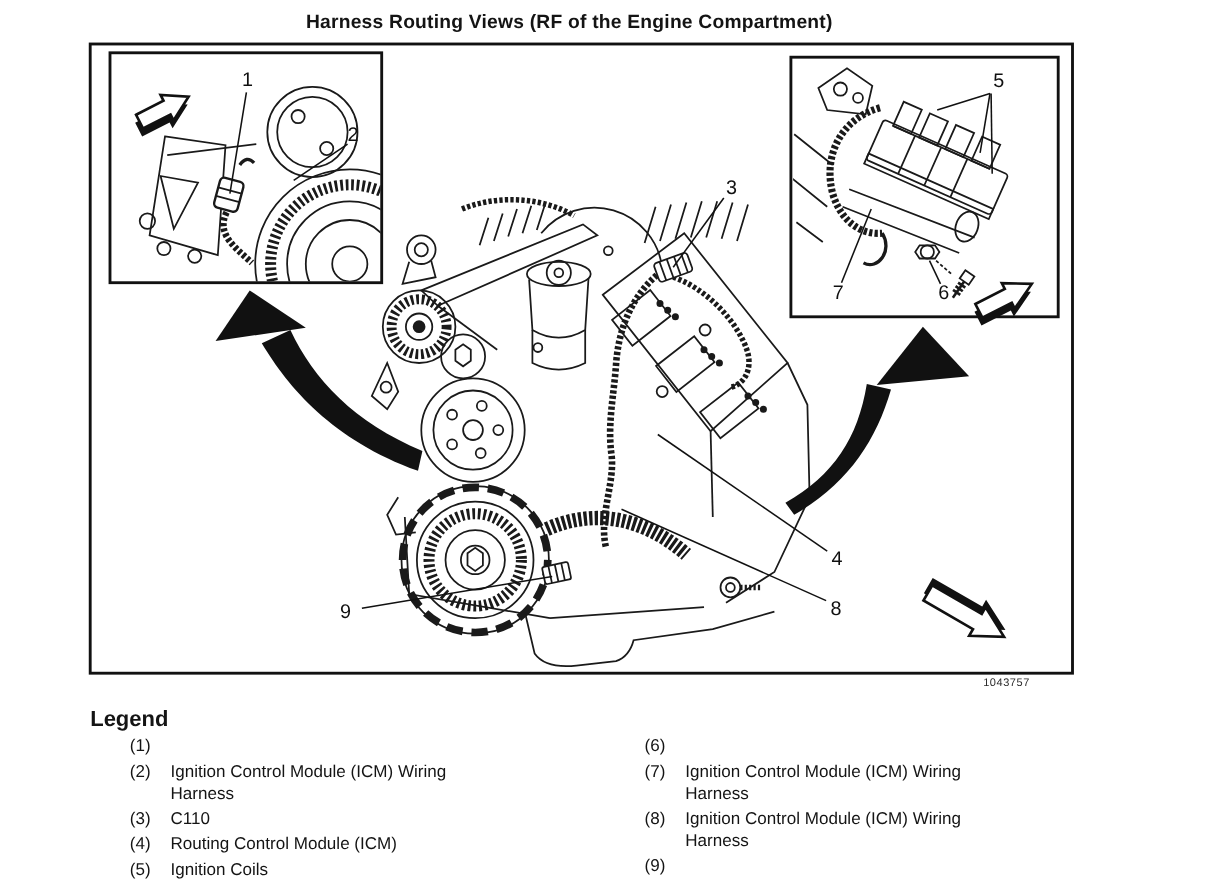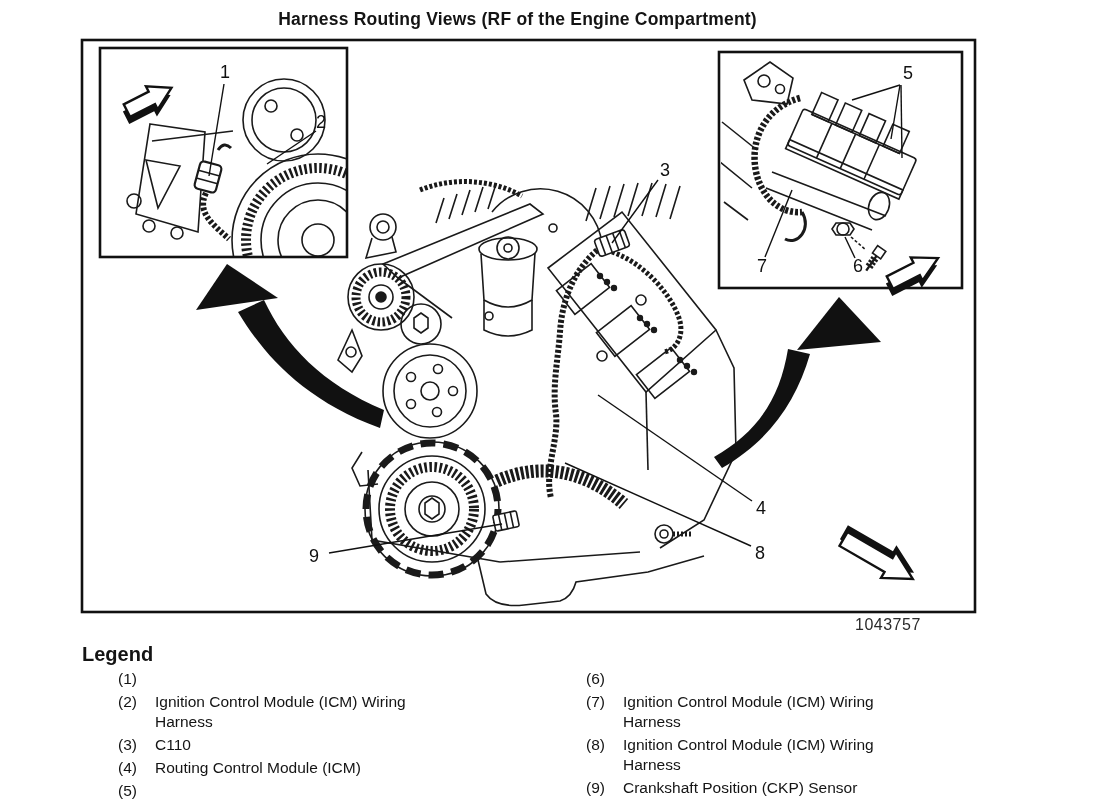--- a/index.html
+++ b/index.html
@@ -7,21 +7,21 @@
     width:1105px;height:812px;position:relative;overflow:hidden;
     font-family:"Liberation Sans", sans-serif;color:#141414;
     -webkit-font-smoothing:antialiased;
   }
   .title{
     position:absolute;left:71px;top:9px;width:893px;
     text-align:center;font-size:17.5px;font-weight:bold;letter-spacing:.2px;
   }
   .fig-num{
     position:absolute;left:855px;top:616px;width:120px;
-    text-align:left;font-size:16px;color:#2a2a2a;letter-spacing:.5px;
+    text-align:center;font-size:10px;color:#2a2a2a;letter-spacing:.5px;
   }
   .callout{
     position:absolute;transform:translate(-50%,-50%);
     font-size:18px;color:#101010;line-height:1;
   }
   .legend-heading{
     position:absolute;left:82px;top:643px;font-size:20px;font-weight:bold;
   }
   .legend-col{position:absolute;top:669px;}
   .legend-col.left{left:118px;width:400px;}
@@ -262,32 +262,32 @@
   <div class="legend-item">
     <span class="num">(3)</span>
     <span class="txt">C110</span>
   </div>
   <div class="legend-item">
     <span class="num">(4)</span>
     <span class="txt">Routing Control Module (ICM)</span>
   </div>
   <div class="legend-item">
     <span class="num">(5)</span>
+    <span class="txt">Ignition Coils</span>
   </div>
 </div>
 
 <div class="legend-col right">
   <div class="legend-item">
     <span class="num">(6)</span>
   </div>
   <div class="legend-item">
     <span class="num">(7)</span>
     <span class="txt">Ignition Control Module (ICM) Wiring Harness</span>
   </div>
   <div class="legend-item">
     <span class="num">(8)</span>
     <span class="txt">Ignition Control Module (ICM) Wiring Harness</span>
   </div>
   <div class="legend-item">
     <span class="num">(9)</span>
-    <span class="txt">Crankshaft Position (CKP) Sensor</span>
   </div>
 </div>
 
 </body></html>

